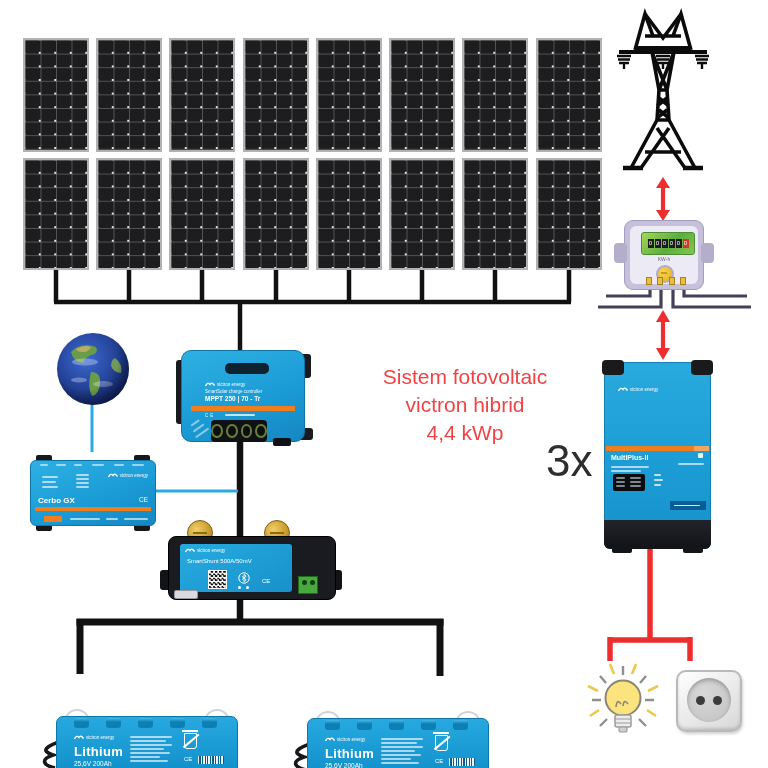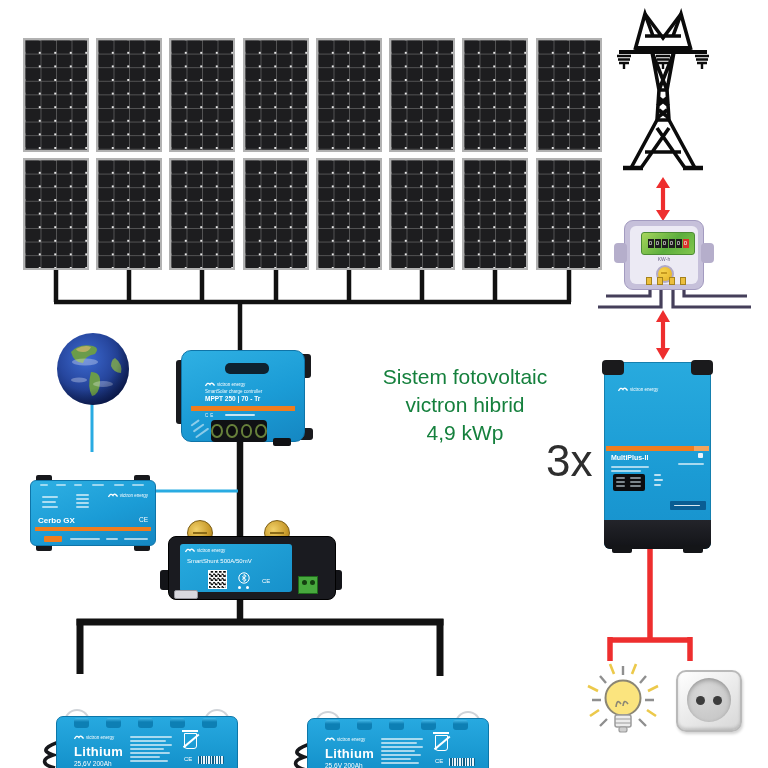--- a/index.html
+++ b/index.html
@@ -52,21 +52,21 @@
   #mppt .vent{position:absolute;left:44px;top:13px;width:44px;height:11px;background:#0e2230;border-radius:5px;}
   #mppt .product{position:absolute;left:24px;top:39px;font-size:4.5px;color:#f2fafe;}
   #mppt .model{position:absolute;left:24px;top:45px;font-size:6.5px;font-weight:bold;color:#fff;}
   #mppt .stripe{position:absolute;left:10px;right:10px;top:56px;height:4.5px;background:#f07d1e;}
   #mppt .certs{position:absolute;left:24px;top:63px;font-size:4.5px;color:rgba(255,255,255,.9);letter-spacing:2px;}
   #mppt .connector{position:absolute;left:30px;top:70px;width:56px;height:22px;background:#101114;border-radius:4px;
      display:flex;align-items:center;justify-content:center;gap:3px;}
   #mppt .connector i{width:10px;height:10px;border-radius:50%;background:#0c0d0f;border:2px solid #67803b;}
   #mppt .stub{position:absolute;left:92px;top:88px;width:18px;height:8px;background:#101114;border-radius:2px;}
   
-  #cerbo{left:30px;top:480px;width:126px;height:66px;}
+  #cerbo{left:30px;top:460px;width:126px;height:66px;}
   #cerbo .tab{position:absolute;width:16px;height:9px;background:#17181c;border-radius:2px;}
   #cerbo .body{position:absolute;inset:0;border-radius:6px;border:1px solid #0f74a8;
      background:linear-gradient(160deg,#2fb0e3,#1b9cd6 55%,#1587c2);}
   #cerbo .name{position:absolute;left:8px;top:36px;font-size:8px;font-weight:bold;color:#fff;}
   #cerbo .ce{position:absolute;right:8px;top:36px;font-size:6.5px;color:#fff;}
   #cerbo .stripe{position:absolute;left:5px;right:5px;top:47px;height:4px;background:#f07d1e;}
   #cerbo .chip{position:absolute;left:14px;top:56px;width:18px;height:6px;background:#f07d1e;border-radius:1px;}
   
   #shunt{left:160px;top:518px;width:182px;height:82px;}
   #shunt .wing{position:absolute;top:52px;width:22px;height:20px;background:#131418;border-radius:3px;}
@@ -101,21 +101,21 @@
   .battery .barcode{position:absolute;left:142px;top:40px;width:26px;height:8px;
      background:repeating-linear-gradient(90deg,#eaf5fb 0 1.5px,#0e5f87 1.5px 2.6px);border-radius:1px;}
   .battery .certdot{position:absolute;top:55px;width:4px;height:4px;border-radius:50%;background:rgba(255,255,255,.85);}
   
   #outlet{left:676px;top:670px;width:66px;height:62px;border-radius:10px;border:2px solid #b9b9b9;box-sizing:border-box;
      background:linear-gradient(145deg,#ffffff,#d7d7d7);box-shadow:inset 0 -2px 3px rgba(0,0,0,.15),1px 2px 3px rgba(0,0,0,.18);}
   #outlet .recess{position:absolute;left:9px;top:6px;width:44px;height:44px;border-radius:50%;
      background:radial-gradient(circle at 40% 35%,#d8d8d8,#c2c2c2);box-shadow:inset 0 2px 4px rgba(0,0,0,.28);}
   #outlet .hole{position:absolute;top:18px;width:9px;height:9px;border-radius:50%;background:#3c3c3c;}
   
-  #title{left:345px;top:363px;width:240px;text-align:center;color:#15803d;font-size:21px;line-height:28px;}
+  #title{left:345px;top:363px;width:240px;text-align:center;color:#ef4444;font-size:21px;line-height:28px;}
   #mult{left:546px;top:436px;font-size:44px;color:#2e2e2e;}
   .vlogo{position:absolute;display:flex;align-items:center;gap:2px;color:#fff;font-size:4.5px;white-space:nowrap;}
 </style>
 </head>
 <body>
 
 <div id="canvas">
 
   <svg class="abs" style="left:0;top:0" width="768" height="768">
 
@@ -249,21 +249,21 @@
     <div class="band">
       <span class="foot" style="left:8px"></span>
       <span class="foot" style="right:8px"></span>
     </div>
   </div>
   <div id="mult" class="abs">3x</div>
 
   <div id="title" class="abs">
     <div>Sistem fotovoltaic</div>
     <div>victron hibrid</div>
-    <div>4,9 kWp</div>
+    <div>4,4 kWp</div>
   </div>
 
   <div id="mppt" class="abs">
     <span class="bracket" style="left:-5px;top:10px;width:9px;height:64px"></span>
     <span class="bracket" style="right:-6px;top:4px;width:22px;height:24px"></span>
     <span class="bracket" style="right:-8px;top:78px;width:24px;height:12px"></span>
     <div class="body"></div>
     <div class="vent"></div>
     <span class="vlogo" style="left:24px;top:31px">
       <svg width="10" height="6" viewBox="0 0 10 6">

